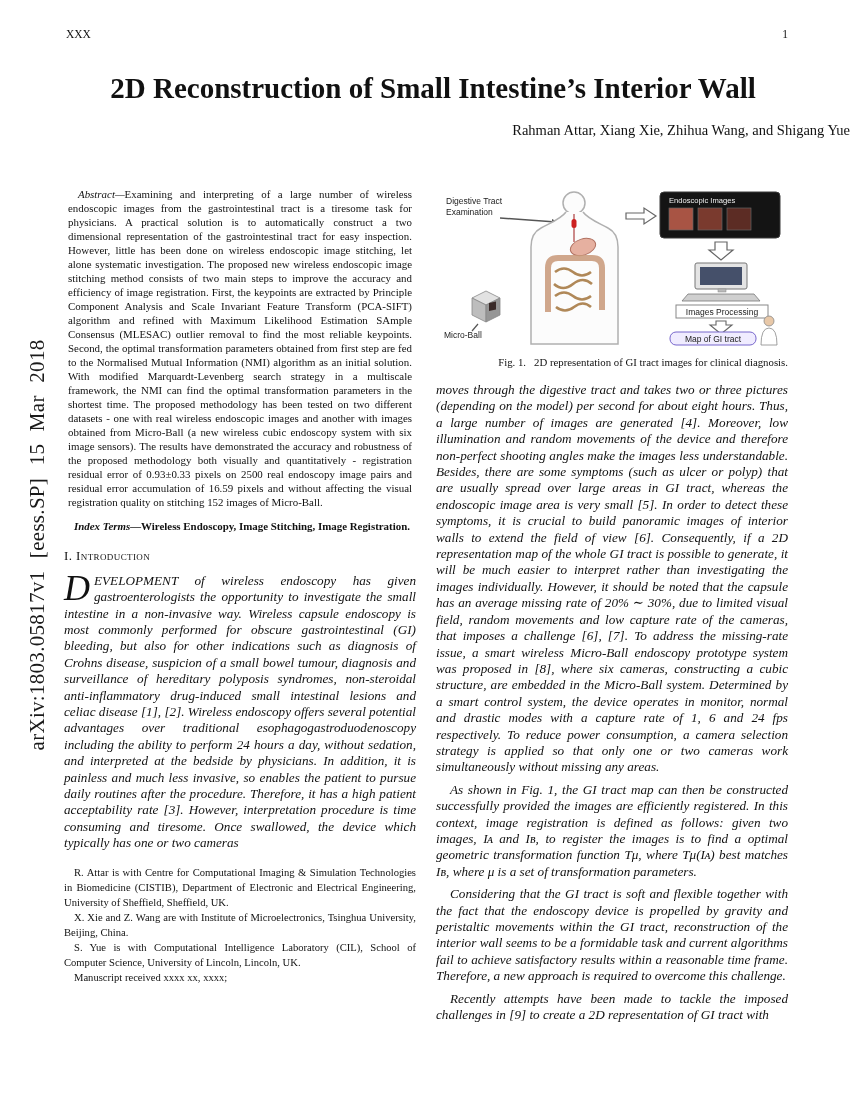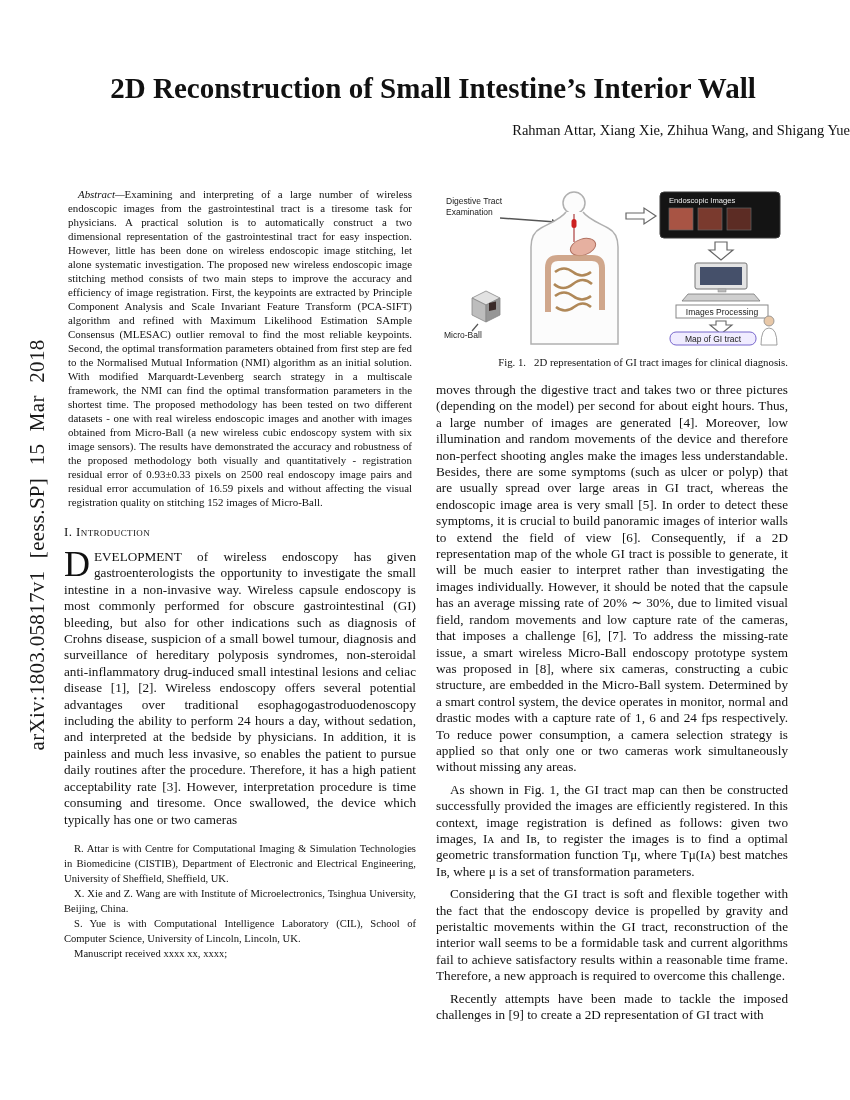--- a/index.html
+++ b/index.html
@@ -18,47 +18,52 @@
     white-space:nowrap;font-size:21px;color:#1a1a1a;word-spacing:7px;letter-spacing:.3px;
   }
   
   .col{position:absolute;top:183px;width:352px;}
   .col-left{left:64px;}
   .col-right{left:436px;top:188px;}
   .abstract{font-weight:normal;font-size:10.9px;line-height:14px;text-align:justify;text-indent:10px;margin:4px;}
   .ab-label,.it-label{font-style:italic;}
   .index-terms{font-weight:bold;font-size:10.9px;line-height:12.7px;text-align:justify;text-indent:10px;margin:11px 0 0;}
   .section-heading{text-align:left;font-size:13px;font-weight:400;font-variant:small-caps;letter-spacing:.4px;margin:15px 0 9px;}
-  .bodytext{font-size:13.2px;line-height:16.4px;text-align:justify;margin:0 0 6px;}
+  .bodytext{font-size:13.2px;line-height:16.4px;text-align:justify;margin:0 0 6px;font-style:italic;}
   .indent{text-indent:14px;}
   .dropcap{float:left;font-size:36px;line-height:28px;padding:1px 4px 0 0;}
   .footnotes{margin-top:13px;font-size:10.6px;line-height:15px;text-align:justify;}
   .footnotes p{margin:0;text-indent:10px;}
   
   figure{margin:0 0 14px;}
   .figsvg{display:block;margin:0 auto;}
   figcaption{font-size:10.8px;margin-top:10px;text-align:right;}
   .fig-tag{margin-right:8px;}
   .svg-label{font-family:"Liberation Sans","DejaVu Sans",sans-serif;font-size:8.5px;fill:#222;}
   .svg-label-w{font-family:"Liberation Sans","DejaVu Sans",sans-serif;font-size:7.6px;fill:#f0f0f0;}
 </style>
 </head>
 <body>
 
 <div class="page">
 
   <div class="arxiv">arXiv:1803.05817v1 [eess.SP] 15 Mar 2018</div>
 
+  <div class="runhead">
+    <span>XXX</span>
+    <span>1</span>
+  </div>
 
   <h1 class="title">2D Reconstruction of Small Intestine’s Interior Wall</h1>
   <div class="authors">Rahman Attar, Xiang Xie, Zhihua Wang, and Shigang Yue</div>
 
   <div class="col col-left">
     <p class="abstract"><span class="ab-label">Abstract—</span><span>Examining and interpreting of a large number of wireless endoscopic images from the gastrointestinal tract is a tiresome task for physicians. A practical solution is to automatically construct a two dimensional representation of the gastrointestinal tract for easy inspection. However, little has been done on wireless endoscopic image stitching, let alone systematic investigation. The proposed new wireless endoscopic image stitching method consists of two main steps to improve the accuracy and efficiency of image registration. First, the keypoints are extracted by Principle Component Analysis and Scale Invariant Feature Transform (PCA-SIFT) algorithm and refined with Maximum Likelihood Estimation SAmple Consensus (MLESAC) outlier removal to find the most reliable keypoints. Second, the optimal transformation parameters obtained from first step are fed to the Normalised Mutual Information (NMI) algorithm as an initial solution. With modified Marquardt-Levenberg search strategy in a multiscale framework, the NMI can find the optimal transformation parameters in the shortest time. The proposed methodology has been tested on two different datasets - one with real wireless endoscopic images and another with images obtained from Micro-Ball (a new wireless cubic endoscopy system with six image sensors). The results have demonstrated the accuracy and robustness of the proposed methodology both visually and quantitatively - registration residual error of 0.93±0.33 pixels on 2500 real endoscopy image pairs and residual error accumulation of 16.59 pixels and without affecting the visual registration quality on stitching 152 images of Micro-Ball.</span></p>
 
+    <p class="index-terms"><span class="it-label">Index Terms—</span><span>Wireless Endoscopy, Image Stitching, Image Registration.</span></p>
 
     <h2 class="section-heading">I. Introduction</h2>
 
     <p class="bodytext"><span class="dropcap">D</span><span>EVELOPMENT of wireless endoscopy has given gastroenterologists the opportunity to investigate the small intestine in a non-invasive way. Wireless capsule endoscopy is most commonly performed for obscure gastrointestinal (GI) bleeding, but also for other indications such as diagnosis of Crohns disease, suspicion of a small bowel tumour, diagnosis and surveillance of hereditary polyposis syndromes, non-steroidal anti-inflammatory drug-induced small intestinal lesions and celiac disease [1], [2]. Wireless endoscopy offers several potential advantages over traditional esophagogastroduodenoscopy including the ability to perform 24 hours a day, without sedation, and interpreted at the bedside by physicians. In addition, it is painless and much less invasive, so enables the patient to pursue daily routines after the procedure. Therefore, it has a high patient acceptability rate [3]. However, interpretation procedure is time consuming and tiresome. Once swallowed, the device which typically has one or two cameras</span></p>
 
     <div class="footnotes">
       <p>R. Attar is with Centre for Computational Imaging &amp; Simulation Technologies in Biomedicine (CISTIB), Department of Electronic and Electrical Engineering, University of Sheffield, Sheffield, UK.</p>
       <p>X. Xie and Z. Wang are with Institute of Microelectronics, Tsinghua University, Beijing, China.</p>
       <p>S. Yue is with Computational Intelligence Laboratory (CIL), School of Computer Science, University of Lincoln, Lincoln, UK.</p>
       <p>Manuscript received xxxx xx, xxxx;</p>

